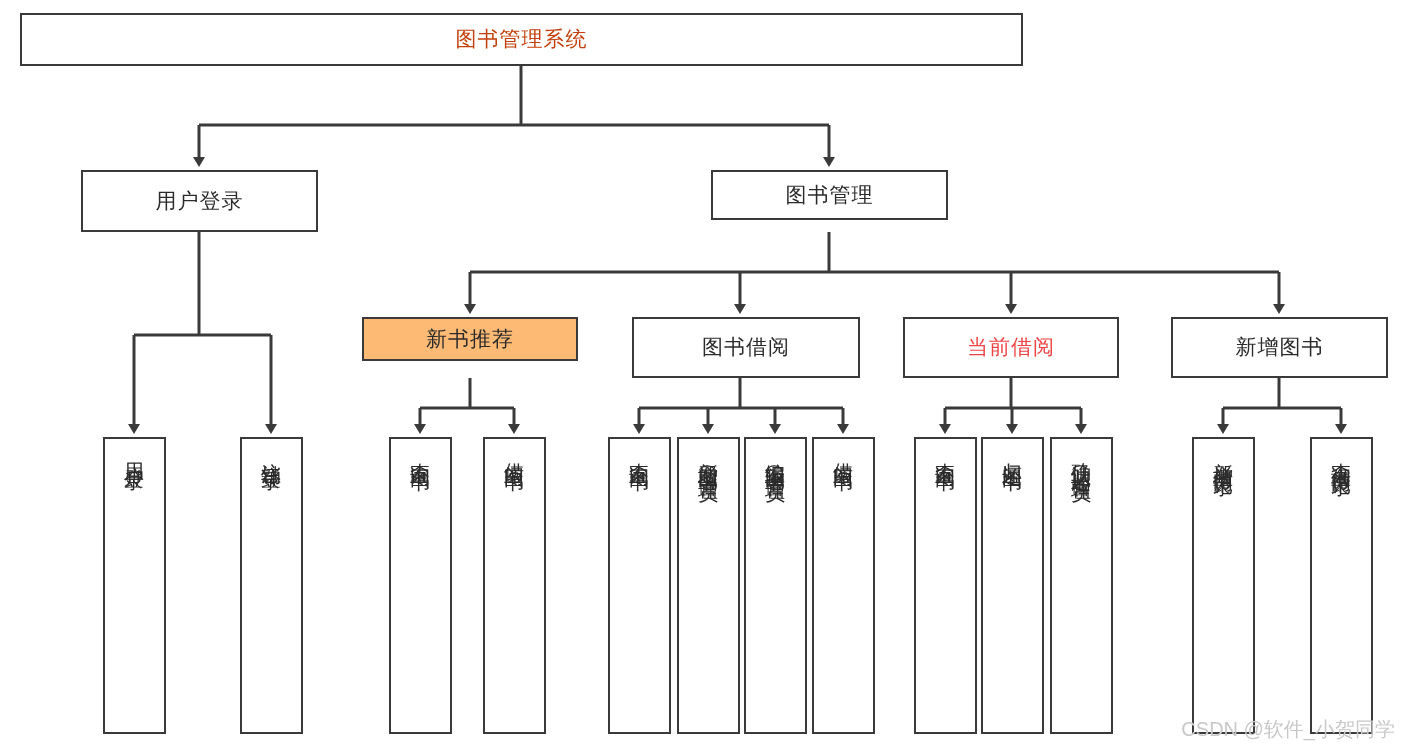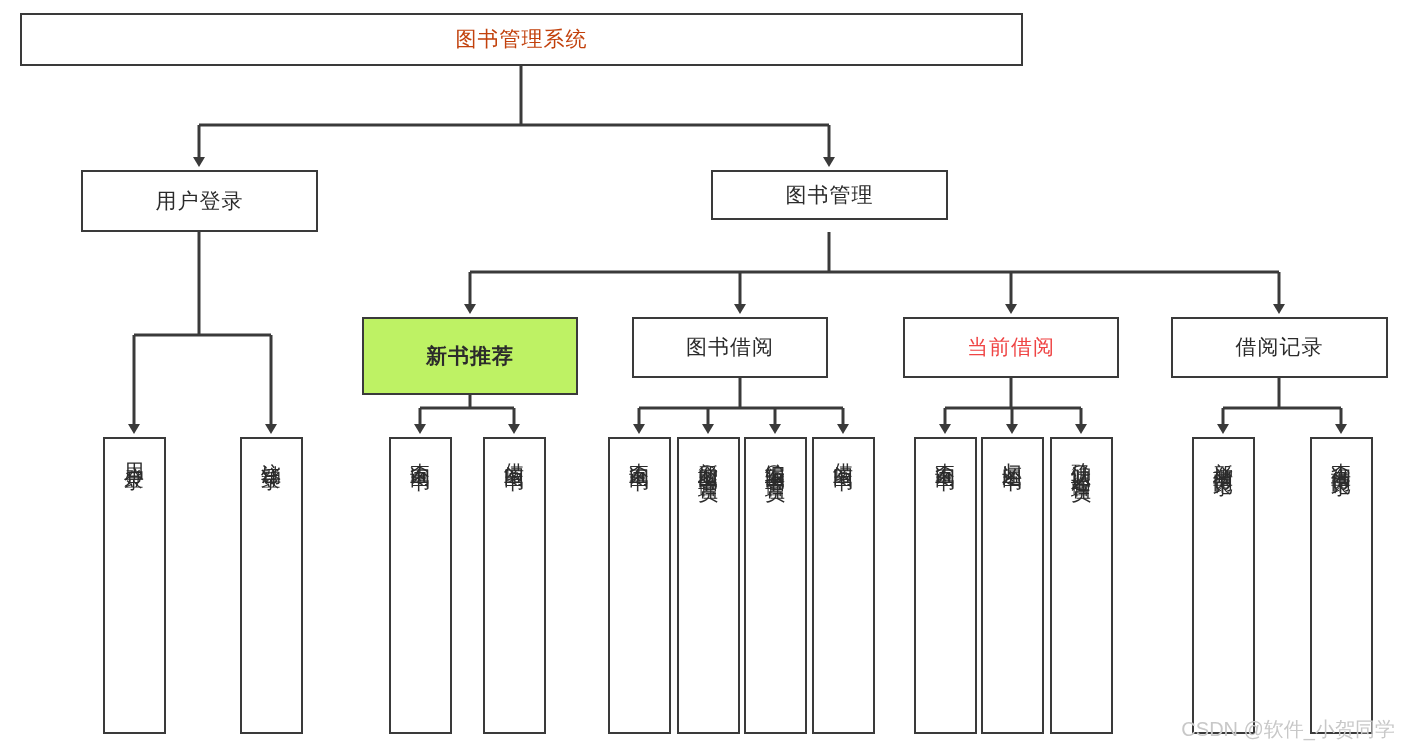--- a/index.html
+++ b/index.html
@@ -113,31 +113,31 @@
     <span class="label" style="color: #c2410c;">图书管理系统</span>
   </div>
 
   <div class="node" id="n-l2-0" style="left: 81px; top: 170px; width: 237px; height: 62px; border-color: rgb(58, 58, 58); background: rgb(255, 255, 255);">
     <span class="label" style="color: rgb(43, 43, 43);">用户登录</span>
   </div>
   <div class="node" id="n-l2-1" style="left: 711px; top: 170px; width: 237px; height: 50px; border-color: rgb(58, 58, 58); background: rgb(255, 255, 255);">
     <span class="label" style="color: rgb(43, 43, 43);">图书管理</span>
   </div>
 
-  <div class="node" id="n-l3-0" style="left: 362px; top: 317px; width: 216px; height: 78px; border-color: rgb(58, 58, 58); background: #bef264; font-weight: bold;">
+  <div class="node" id="n-l3-0" style="left: 362px; top: 317px; width: 216px; height: 44px; border-color: rgb(58, 58, 58); background: #fdba74;">
     <span class="label" style="color: rgb(43, 43, 43);">新书推荐</span>
   </div>
-  <div class="node" id="n-l3-1" style="left: 632px; top: 317px; width: 196px; height: 61px; border-color: rgb(58, 58, 58); background: rgb(255, 255, 255);">
+  <div class="node" id="n-l3-1" style="left: 632px; top: 317px; width: 228px; height: 61px; border-color: rgb(58, 58, 58); background: rgb(255, 255, 255);">
     <span class="label" style="color: rgb(43, 43, 43);">图书借阅</span>
   </div>
   <div class="node" id="n-l3-2" style="left: 903px; top: 317px; width: 216px; height: 61px; border-color: rgb(58, 58, 58); background: rgb(255, 255, 255);">
     <span class="label" style="color: #ef4444;">当前借阅</span>
   </div>
   <div class="node" id="n-l3-3" style="left: 1171px; top: 317px; width: 217px; height: 61px; border-color: rgb(58, 58, 58); background: rgb(255, 255, 255);">
-    <span class="label" style="color: rgb(43, 43, 43);">借阅记录</span>
+    <span class="label" style="color: rgb(43, 43, 43);">新增图书</span>
   </div>
 
   <div class="node leaf" id="n-lf-0" style="left: 103px; top: 437px; width: 63px; height: 297px; border-color: rgb(58, 58, 58); background: rgb(255, 255, 255);">
     <span class="label" style="color: rgb(43, 43, 43);">用户登录</span>
   </div>
   <div class="node leaf" id="n-lf-1" style="left: 240px; top: 437px; width: 63px; height: 297px; border-color: rgb(58, 58, 58); background: rgb(255, 255, 255);">
     <span class="label" style="color: rgb(43, 43, 43);">注销登录</span>
   </div>
   <div class="node leaf" id="n-lf-2" style="left: 389px; top: 437px; width: 63px; height: 297px; border-color: rgb(58, 58, 58); background: rgb(255, 255, 255);">
     <span class="label" style="color: rgb(43, 43, 43);">查询图书</span>

